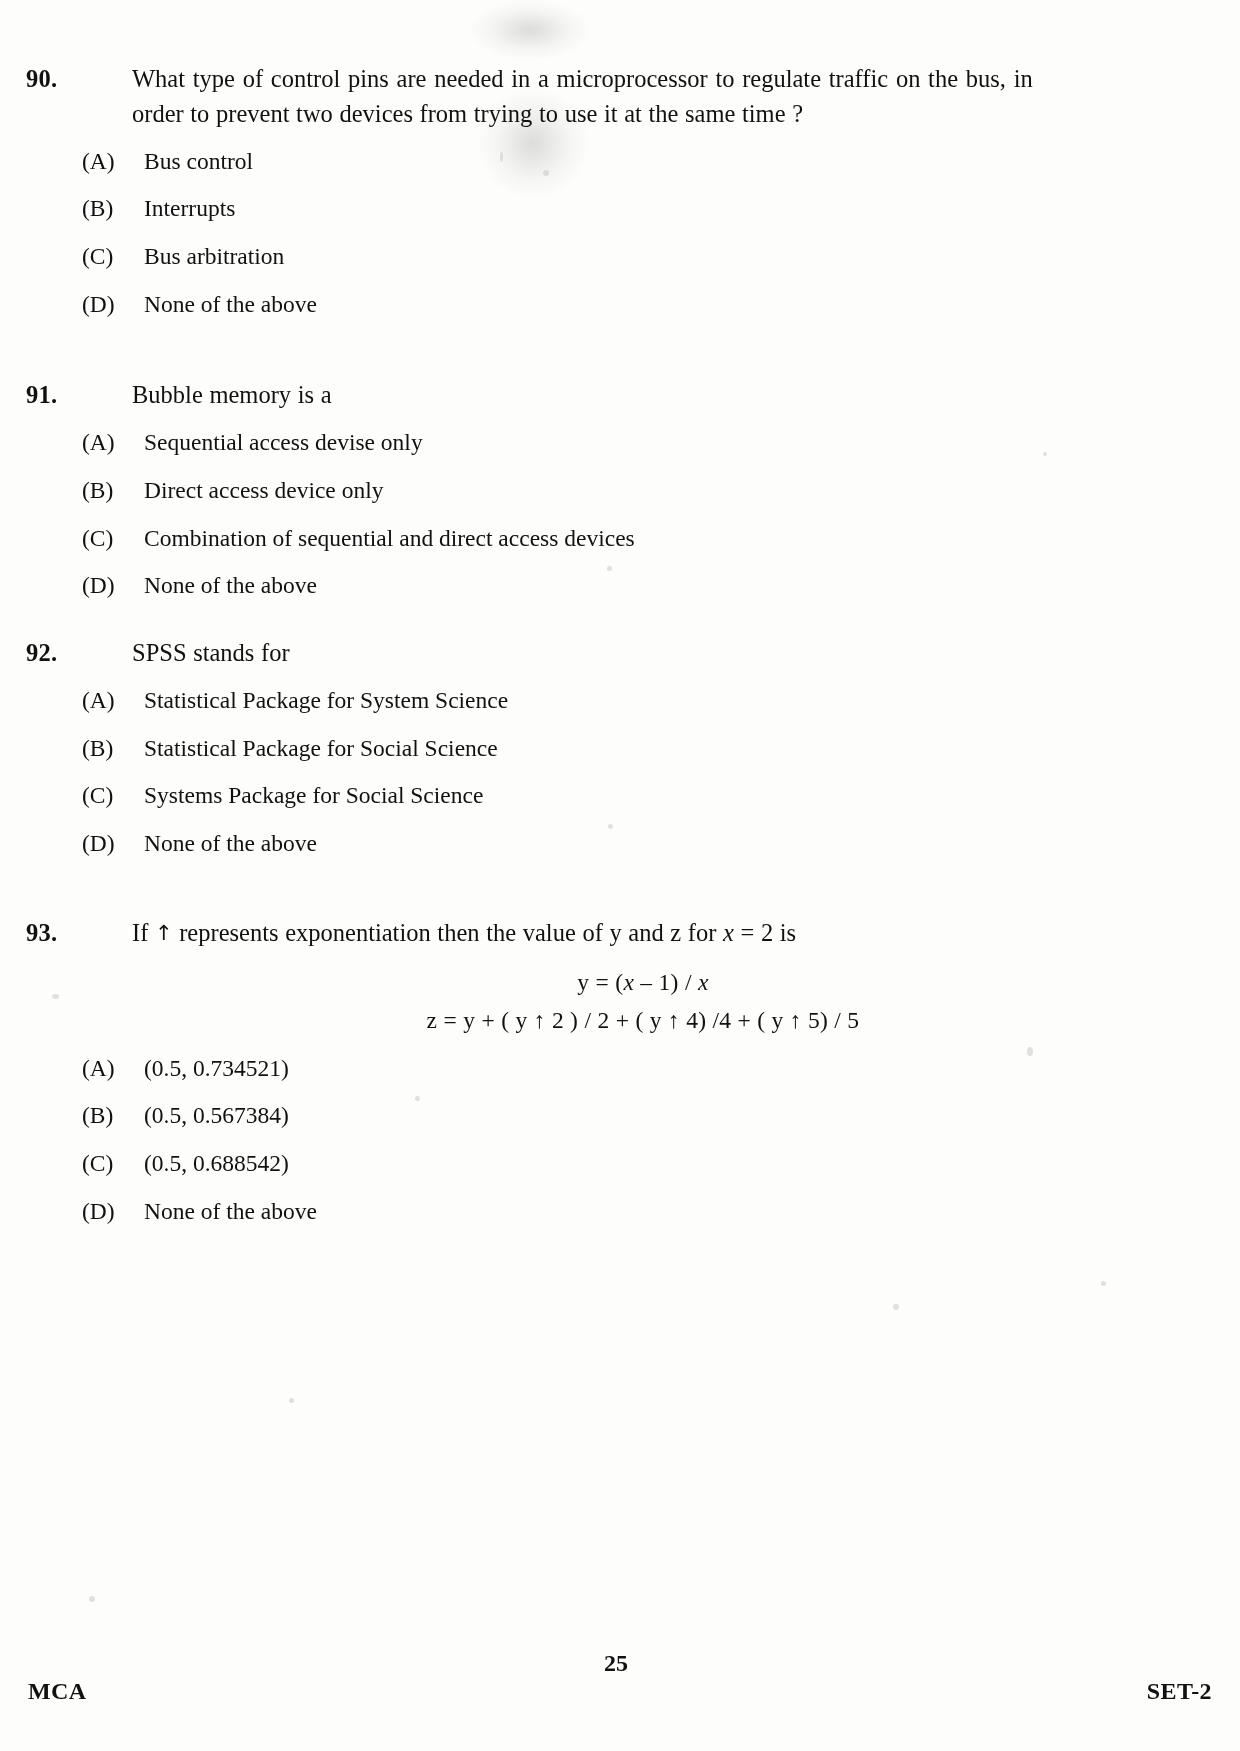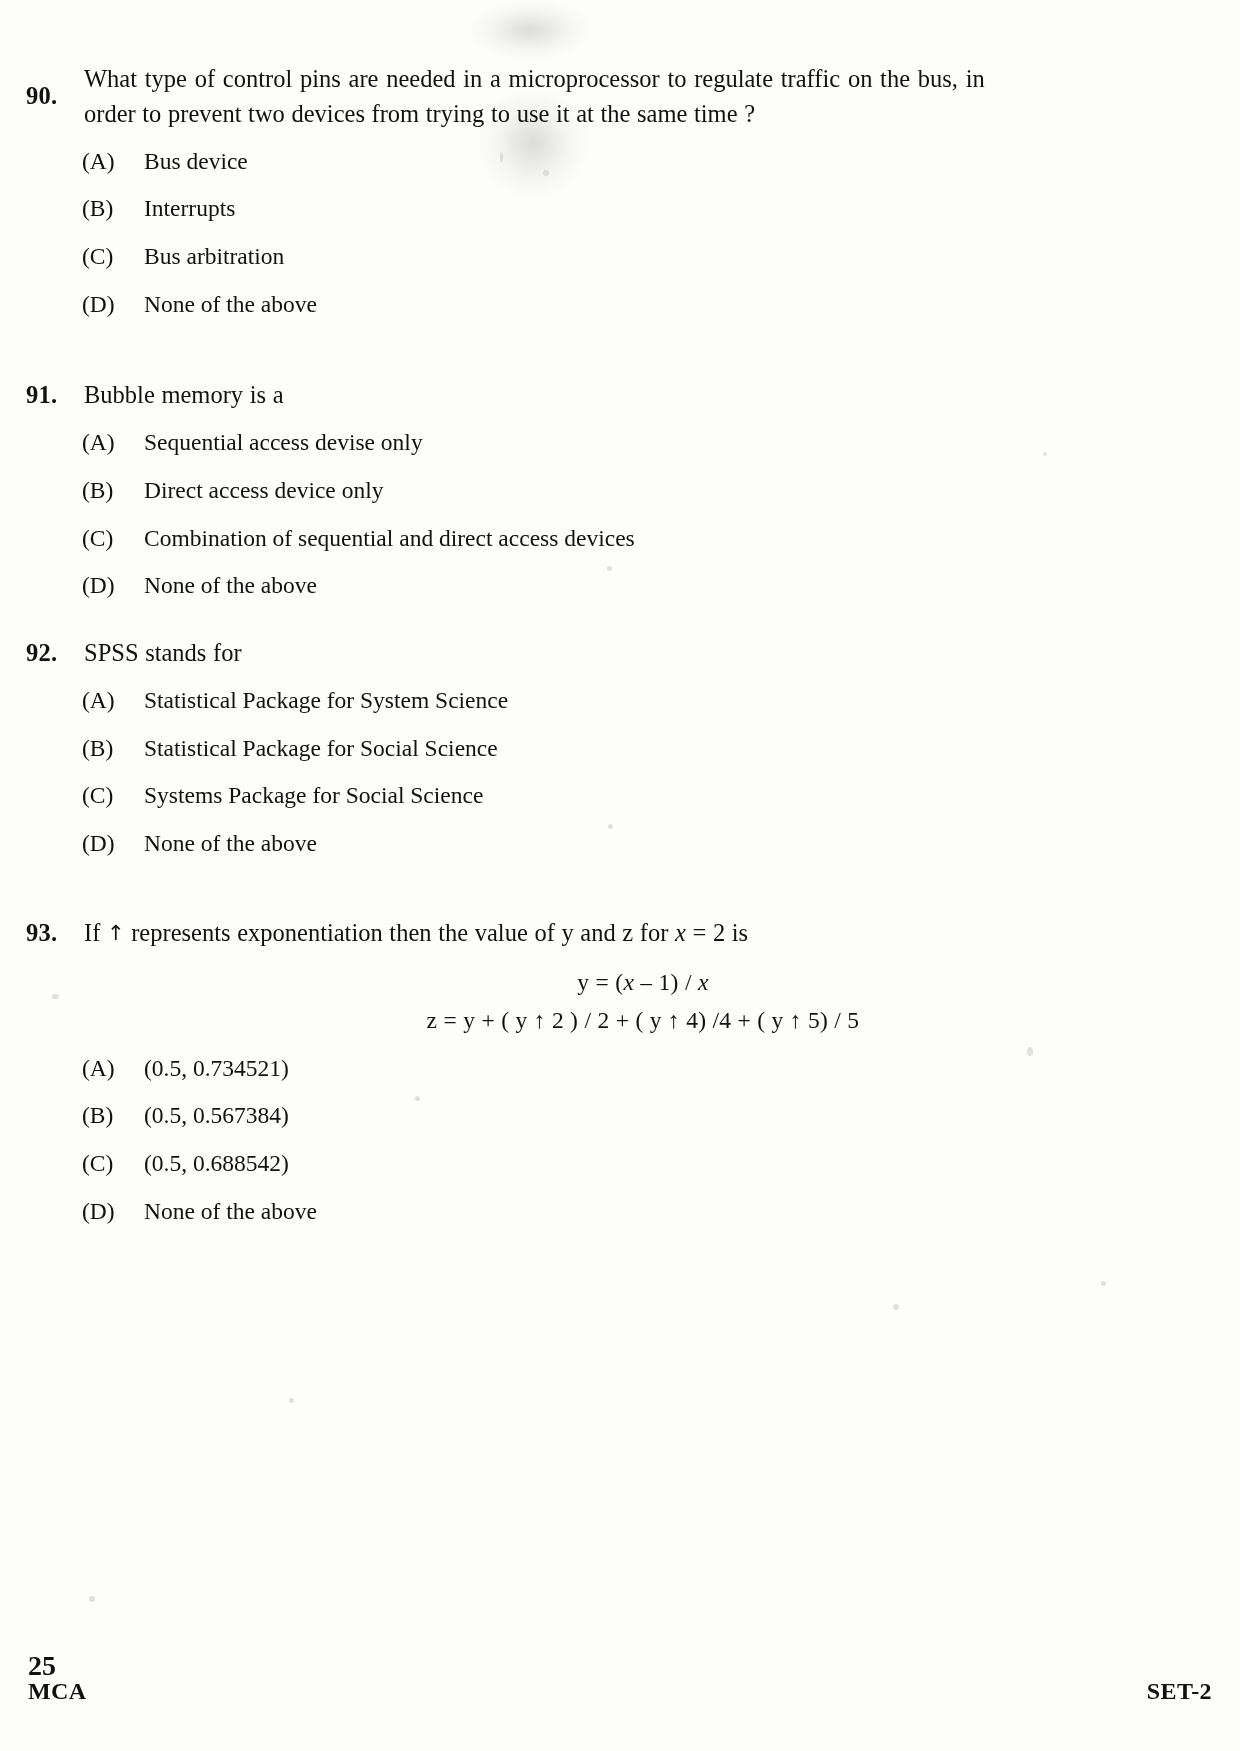--- a/index.html
+++ b/index.html
@@ -41,21 +41,22 @@
     width: 1100px;
   }
 
   
   .question {
     position: relative;
     margin-bottom: 34px;
   }
   .q-head {
     display: flex;
-    align-items: center;
+    align-items: flex-start;
+    gap: 48px;
   }
   .q-num {
     flex: 0 0 58px;
     font-weight: bold;
     font-size: 24.5px;
     line-height: 1.42;
     padding-left: 2px;
     letter-spacing: .2px;
   }
   .q-text {
@@ -145,22 +146,23 @@
     display: flex;
     align-items: baseline;
     justify-content: space-between;
     font-weight: bold;
     font-size: 24px;
   }
   .footer .center {
     position: absolute;
     left: 0;
     right: 8px;
+    text-align: center;
     font-weight: bold;
-    font-size: 28px;
+    font-size: 24px;
   }
   .footer .left { letter-spacing: .4px; }
   .footer .right { letter-spacing: .4px; margin-top: 28px; }
 </style>
 </head>
 <body>
 
 <div class="page">
 
   <div class="smudge" style="left:470px; top:0px; width:120px; height:60px;"></div>
@@ -184,21 +186,21 @@
       <div class="q-head">
         <div class="q-num">90.</div>
         <div class="q-text">
           <span class="wide">What type of control pins are needed in a microprocessor to regulate traffic on the bus, in</span><br>
           <span>order to prevent two devices from trying to use it at the same time ?</span>
         </div>
       </div>
       <div class="options">
         <div class="option">
           <div class="opt-label">(A)</div>
-          <div class="opt-text">Bus device</div>
+          <div class="opt-text">Bus control</div>
         </div>
         <div class="option">
           <div class="opt-label">(B)</div>
           <div class="opt-text">Interrupts</div>
         </div>
         <div class="option">
           <div class="opt-label">(C)</div>
           <div class="opt-text">Bus arbitration</div>
         </div>
         <div class="option">

